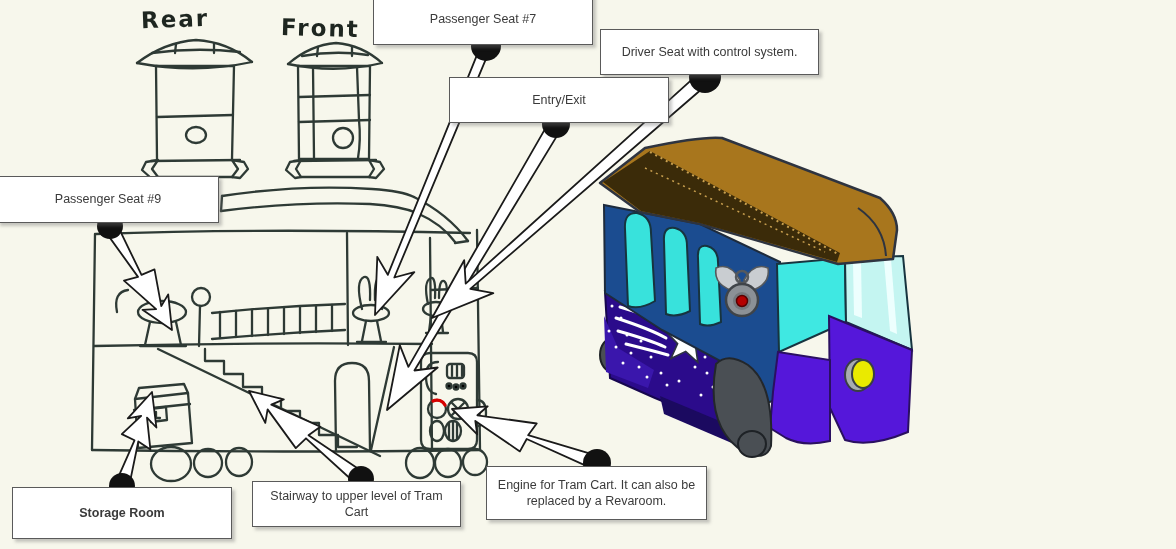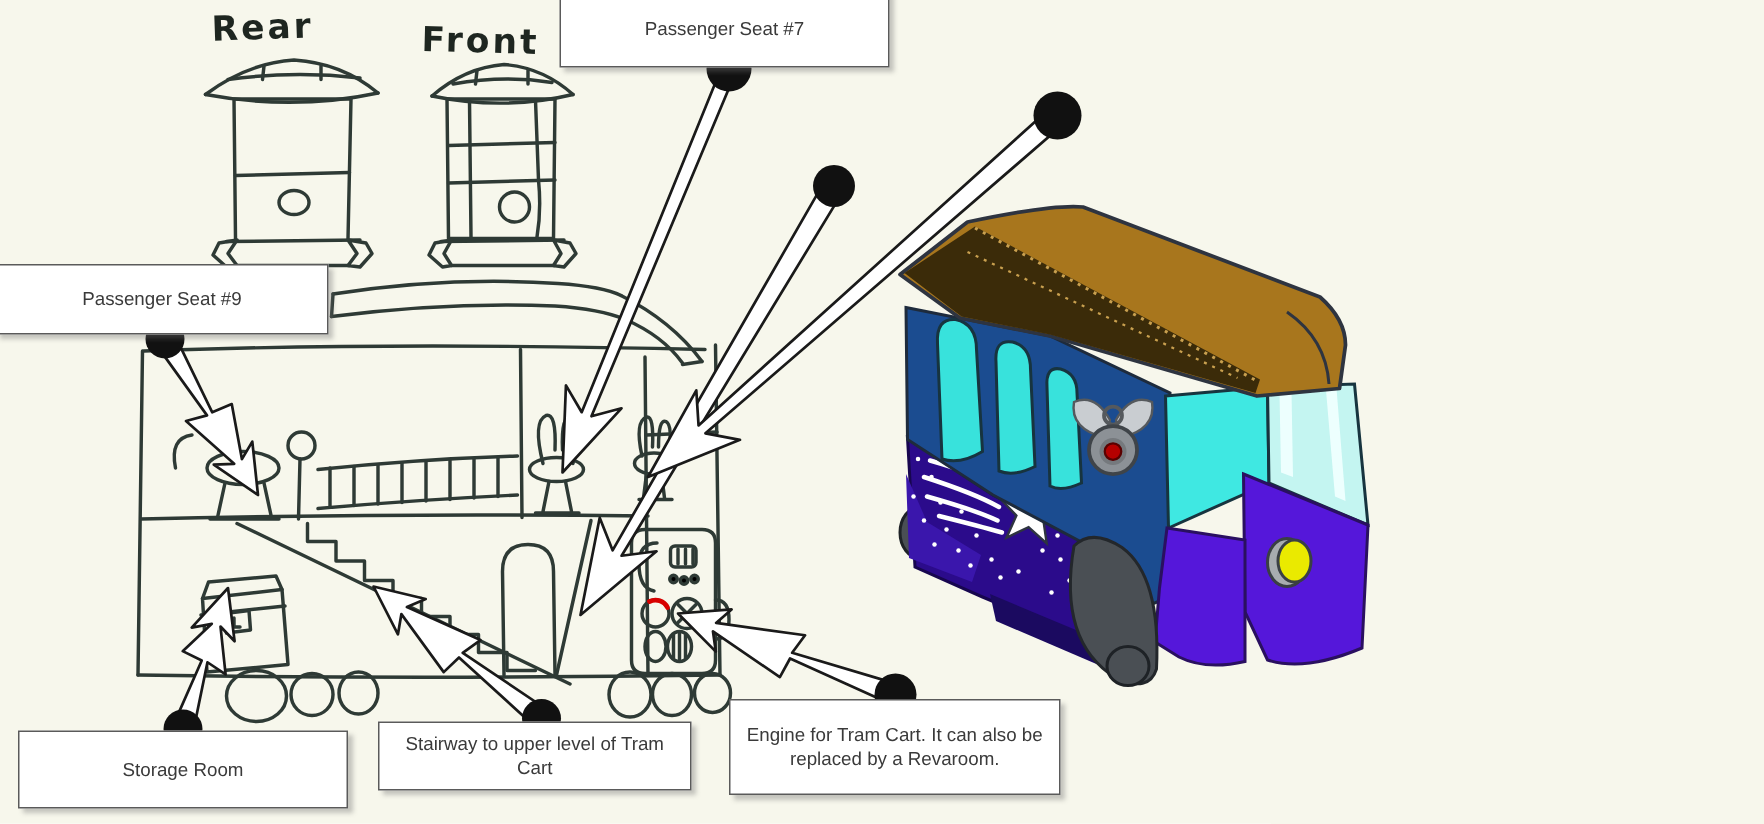--- a/index.html
+++ b/index.html
@@ -22,23 +22,23 @@
     text-align:center;
     font-size:12.5px;color:#3A3A3A;
     line-height:1.3;
     padding:3px 10px;box-sizing:border-box;
     z-index:5;
   }
   #box-ps2{left:373px;top:-6px;width:220px;height:51px;}
   #box-driver{left:600px;top:29px;width:219px;height:46px;}
   #box-entry{left:449px;top:77px;width:220px;height:46px;}
   #box-ps1{left:-3px;top:176px;width:222px;height:47px;}
-  #box-storage{left:12px;top:487px;width:220px;height:52px;}
+  #box-storage{left:12px;top:487px;width:220px;height:52px;font-weight:bold;}
   #box-stairway{left:252px;top:481px;width:209px;height:46px;text-align:center;}
-  #box-engine{left:486px;top:466px;width:221px;height:64px;}
+  #box-engine{left:486px;top:466px;width:221px;height:54px;}
   .handwriting{
     position:absolute;
     font-family:"DejaVu Sans", sans-serif;
     font-weight:700;font-size:23px;color:#1E2620;
     letter-spacing:2px;z-index:2;
   }
   #cap-rear{left:141px;top:6px;transform:rotate(-2deg);}
   #cap-front{left:281px;top:15px;transform:rotate(1.5deg);}
 </style>
 </head>
@@ -269,20 +269,26 @@
       </g>
     </g>
   </svg>
 
   <div class="handwriting" id="cap-rear">Rear</div>
   <div class="handwriting" id="cap-front">Front</div>
 
   <div class="label-box" id="box-ps2">
     <span>Passenger Seat #7</span>
   </div>
+  <div class="label-box" id="box-driver">
+    <span>Driver Seat with control system.</span>
+  </div>
+  <div class="label-box" id="box-entry">
+    <span>Entry/Exit</span>
+  </div>
   <div class="label-box" id="box-ps1">
     <span>Passenger Seat #9</span>
   </div>
   <div class="label-box" id="box-storage">
     <span>Storage Room</span>
   </div>
   <div class="label-box" id="box-stairway">
     <span>Stairway to upper level of Tram Cart</span>
   </div>
   <div class="label-box" id="box-engine">

